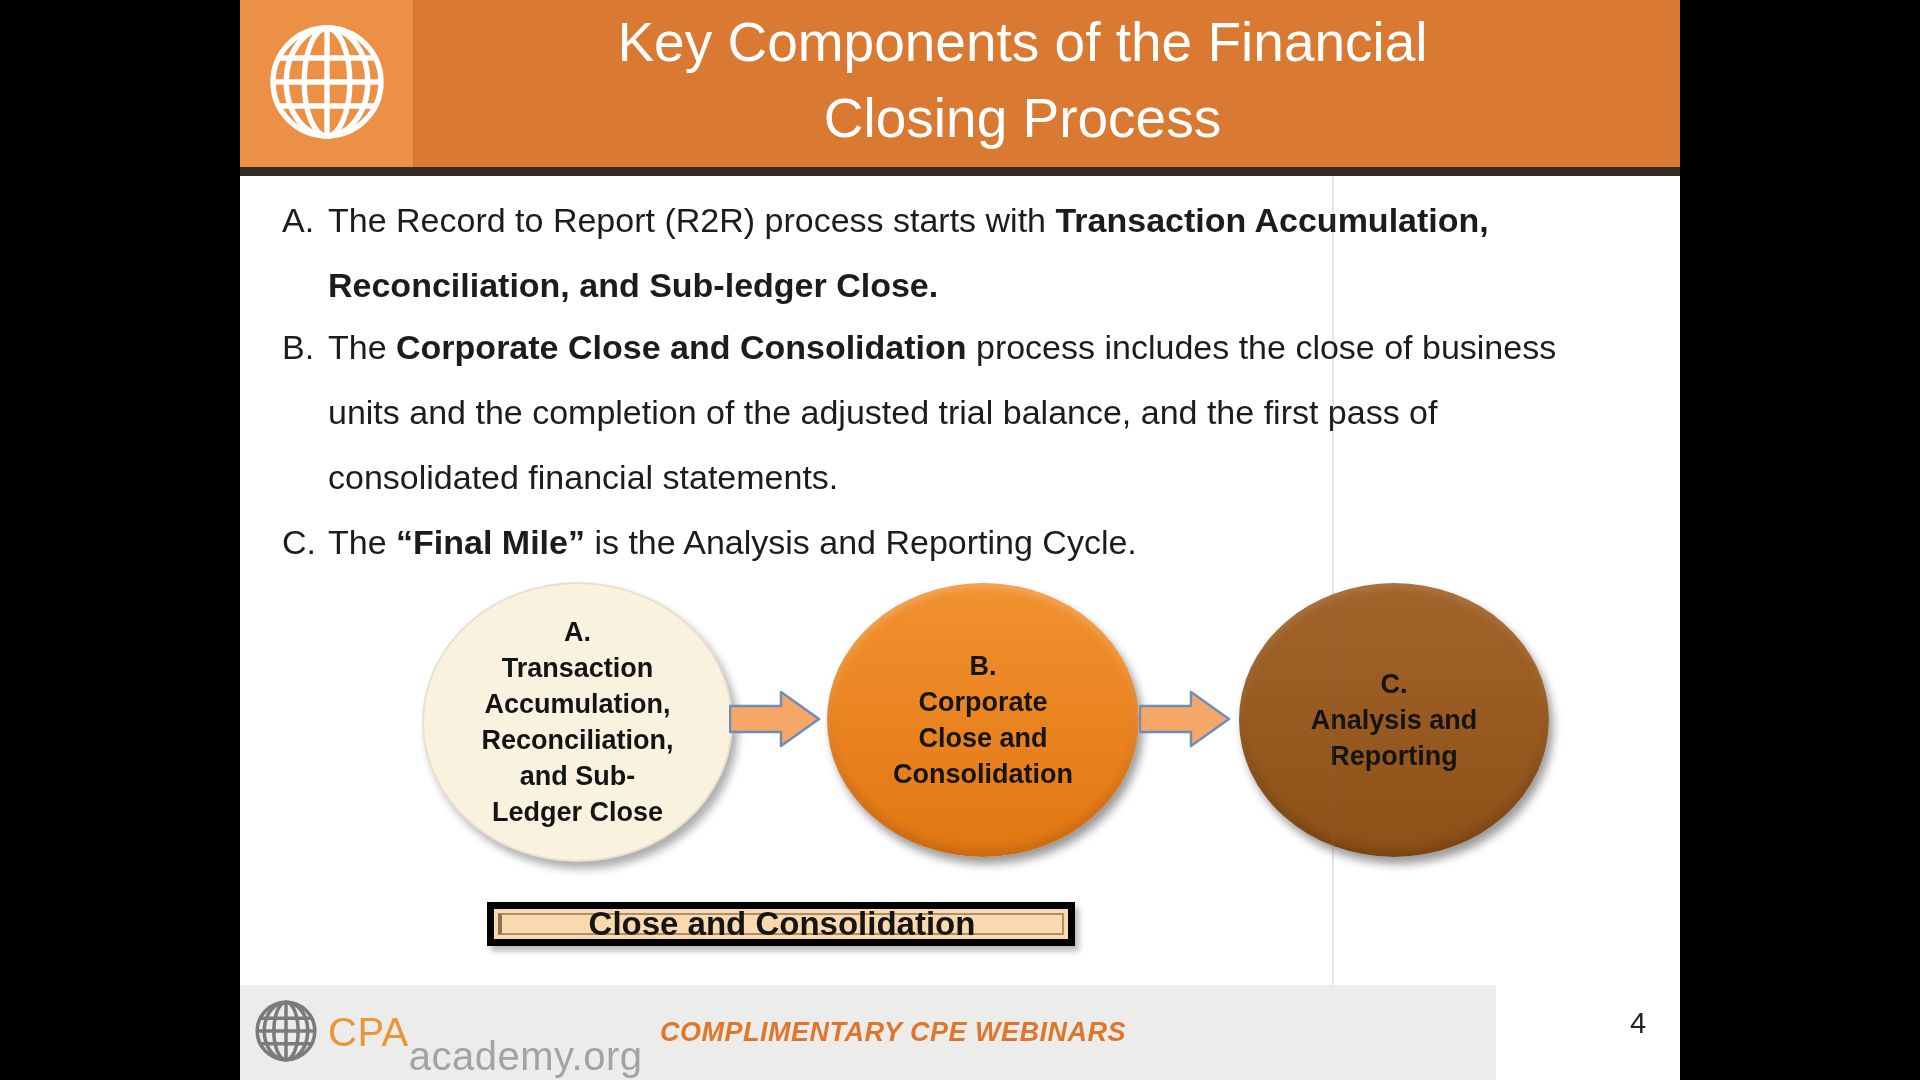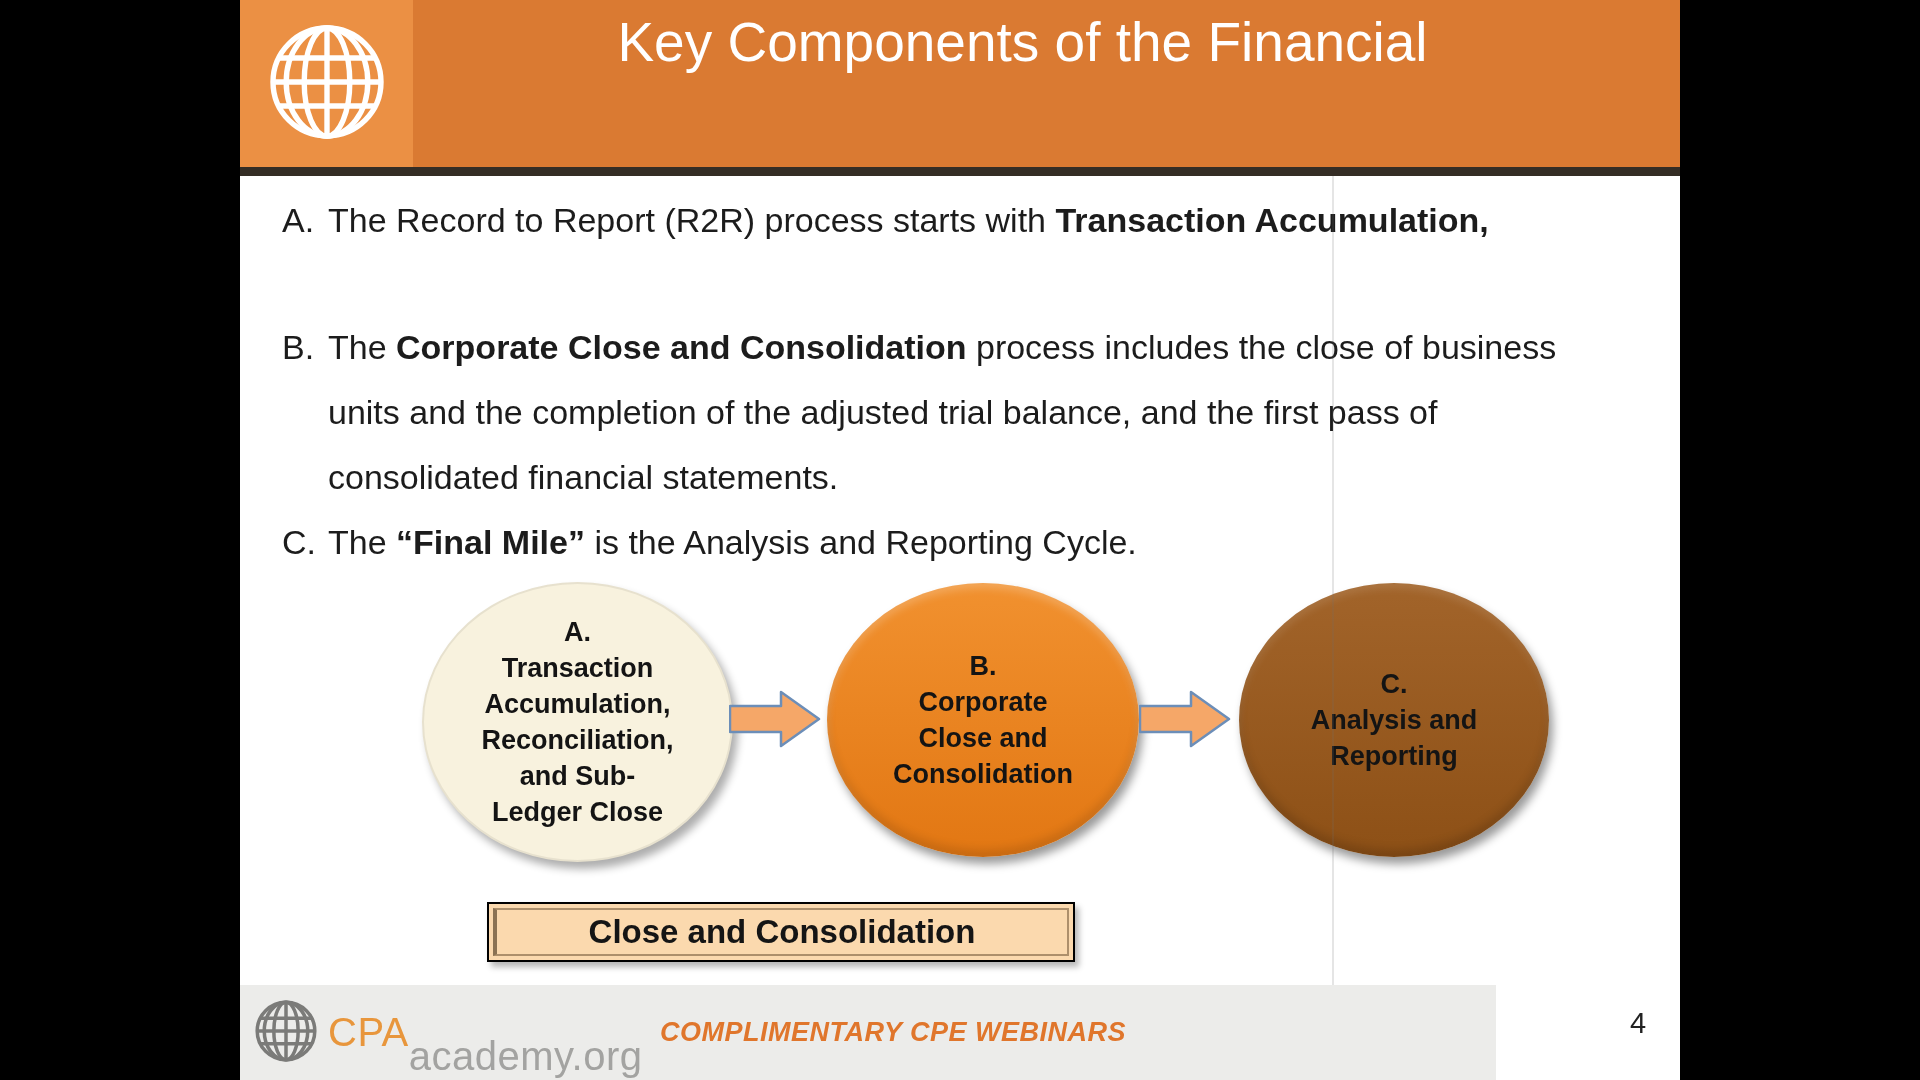--- a/index.html
+++ b/index.html
@@ -31,21 +31,21 @@
         border:2px solid #E7E1CE;box-shadow:5px 7px 9px rgba(0,0,0,0.32);}
   .el-b{left:587px;top:583px;width:312px;height:274px;
         background:linear-gradient(180deg,#F1912F 0%,#E27713 100%);
         box-shadow:4px 7px 10px rgba(0,0,0,0.40), inset 0 5px 8px rgba(255,255,255,0.22), inset 0 -7px 10px rgba(0,0,0,0.12);}
   .el-c{left:999px;top:583px;width:310px;height:274px;
         background:linear-gradient(180deg,#A2642A 0%,#8D5016 100%);
         box-shadow:4px 7px 10px rgba(0,0,0,0.40), inset 0 5px 8px rgba(255,255,255,0.12), inset 0 -7px 10px rgba(0,0,0,0.15);}
   .flow-arrow{position:absolute;width:92px;height:58px;}
   #arrow1{left:489px;top:690px;} #arrow2{left:899px;top:690px;}
 
-  .plaque{position:absolute;top:902px;height:60px;background:#FBD9AE;border:2px solid #000000;
+  .plaque{position:absolute;top:902px;height:44px;background:#FBD9AE;border:7px solid #000000;
           box-sizing:border-box;box-shadow:4px 5px 6px rgba(0,0,0,0.28);}
   #plaque1{left:247px;width:588px;} #plaque2{left:1019px;width:293px;}
   .plaque .inner{position:absolute;left:4px;right:4px;top:4px;bottom:4px;
                  border:2px solid rgba(110,83,53,0.55);border-left:4px solid rgba(80,60,35,0.65);
                  display:flex;align-items:center;justify-content:center;
                  font-weight:bold;font-size:33px;color:#151515;}
 
   .artifact-line{position:absolute;left:1092px;top:176px;width:2px;height:809px;
                  background:rgba(110,110,110,0.18);}
 
@@ -83,27 +83,31 @@
             <ellipse cx="50" cy="50" rx="34" ry="45"></ellipse>
             <line x1="50" y1="5" x2="50" y2="95"></line>
             <line x1="10" y1="30" x2="90" y2="30"></line>
             <line x1="5" y1="50" x2="95" y2="50"></line>
             <line x1="10" y1="70" x2="90" y2="70"></line>
           </g>
         </svg>
       </div>
       <div class="title">
         <div>Key Components of the Financial</div>
+        <div>Closing Process</div>
       </div>
     </div>
     <div class="header-strip"></div>
 
     <div class="bl" id="bl1">
       <span class="lbl">A.</span>
       <span>The Record to Report (R2R) process starts with </span><span class="bd">Transaction Accumulation,</span>
+    </div>
+    <div class="bl" id="bl2">
+      <span class="bd">Reconciliation, and Sub-ledger Close.</span>
     </div>
     <div class="bl" id="bl3">
       <span class="lbl">B.</span>
       <span>The </span><span class="bd">Corporate Close and Consolidation</span><span> process includes the close of business</span>
     </div>
     <div class="bl" id="bl5">
       <span>consolidated financial statements.</span>
     </div>
     <div class="bl" id="bl4">
       <span>units and the completion of the adjusted trial balance, and the first pass of</span>

